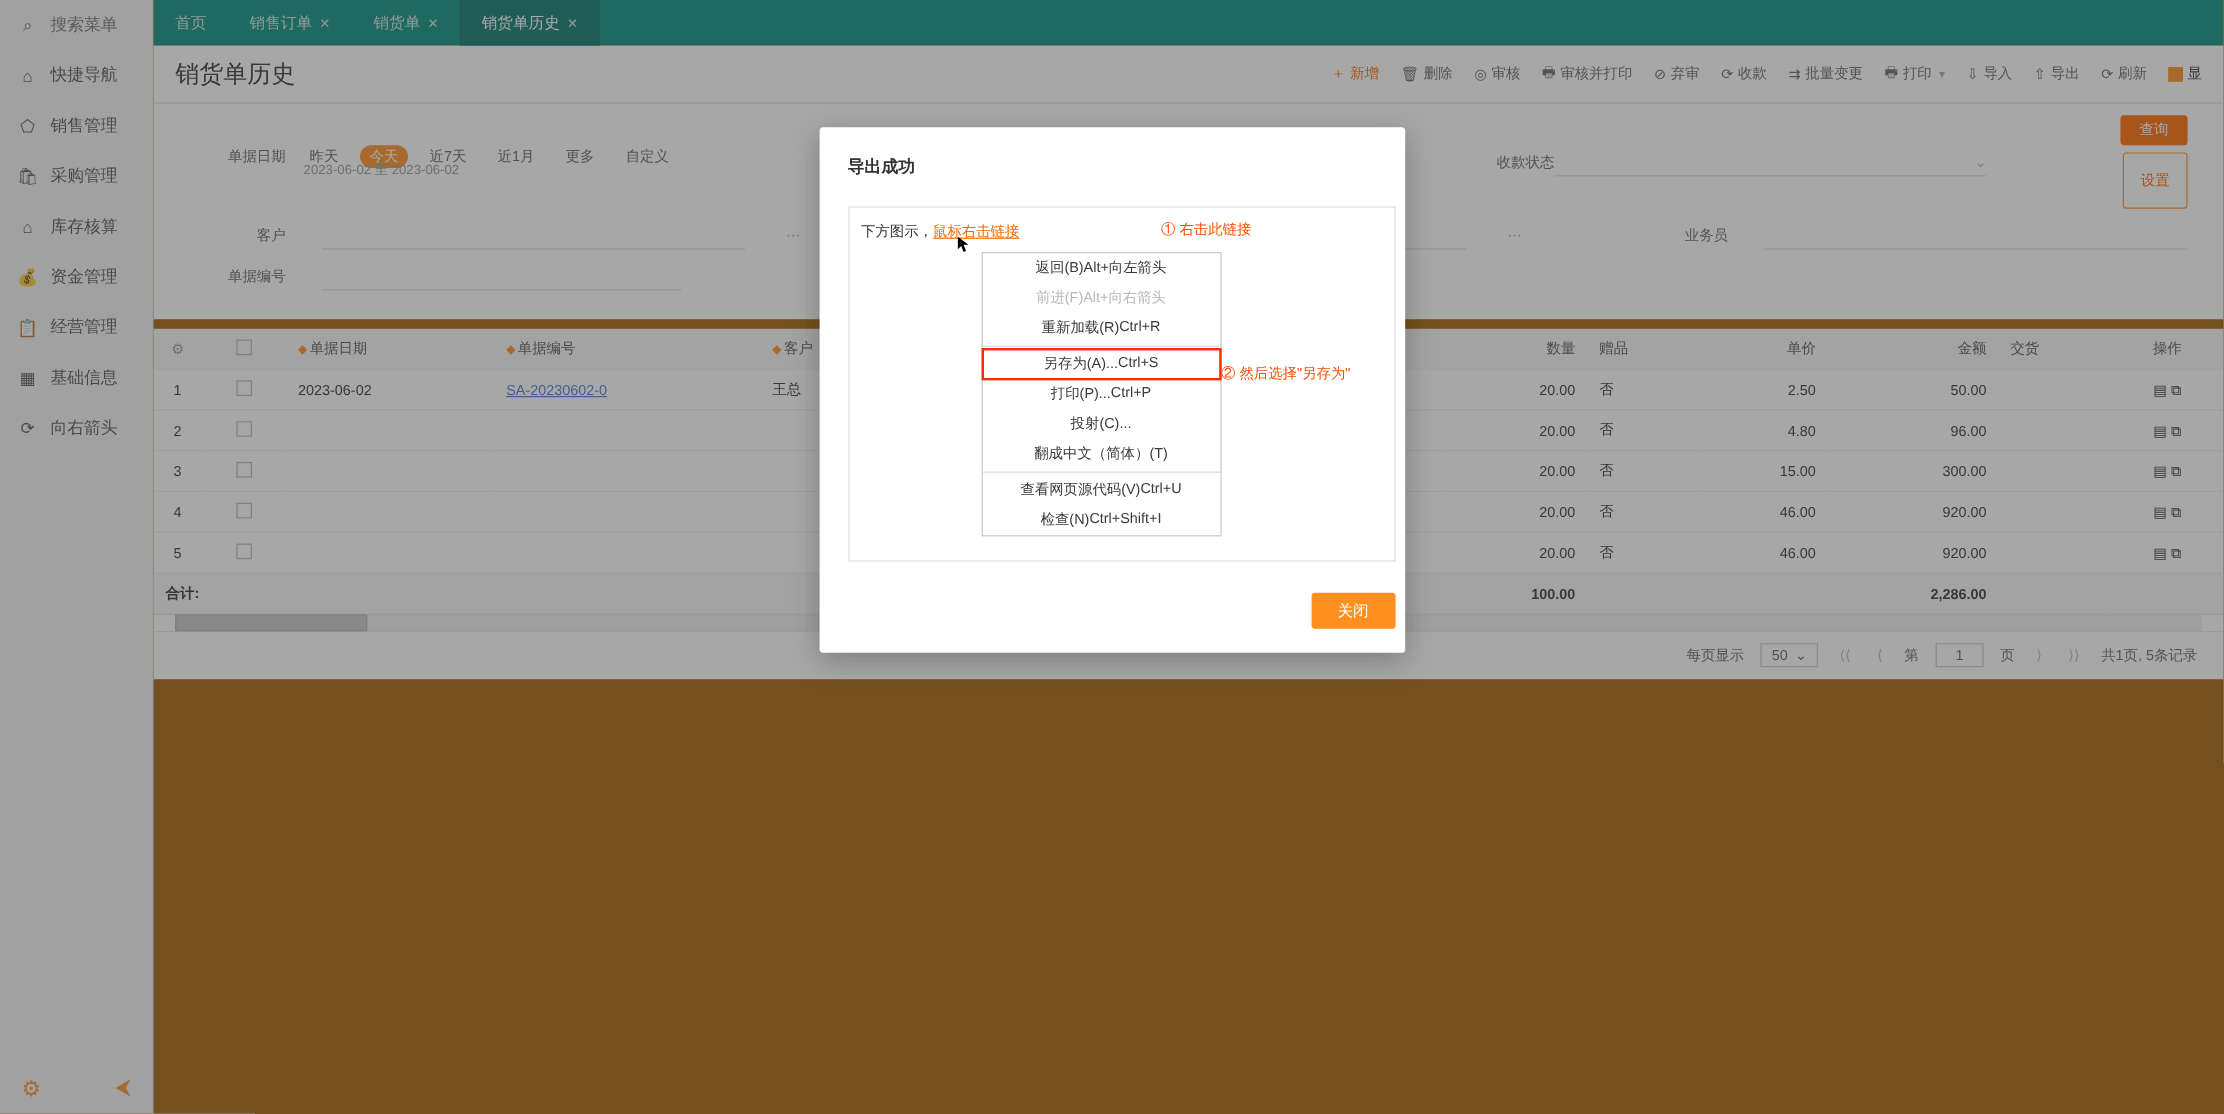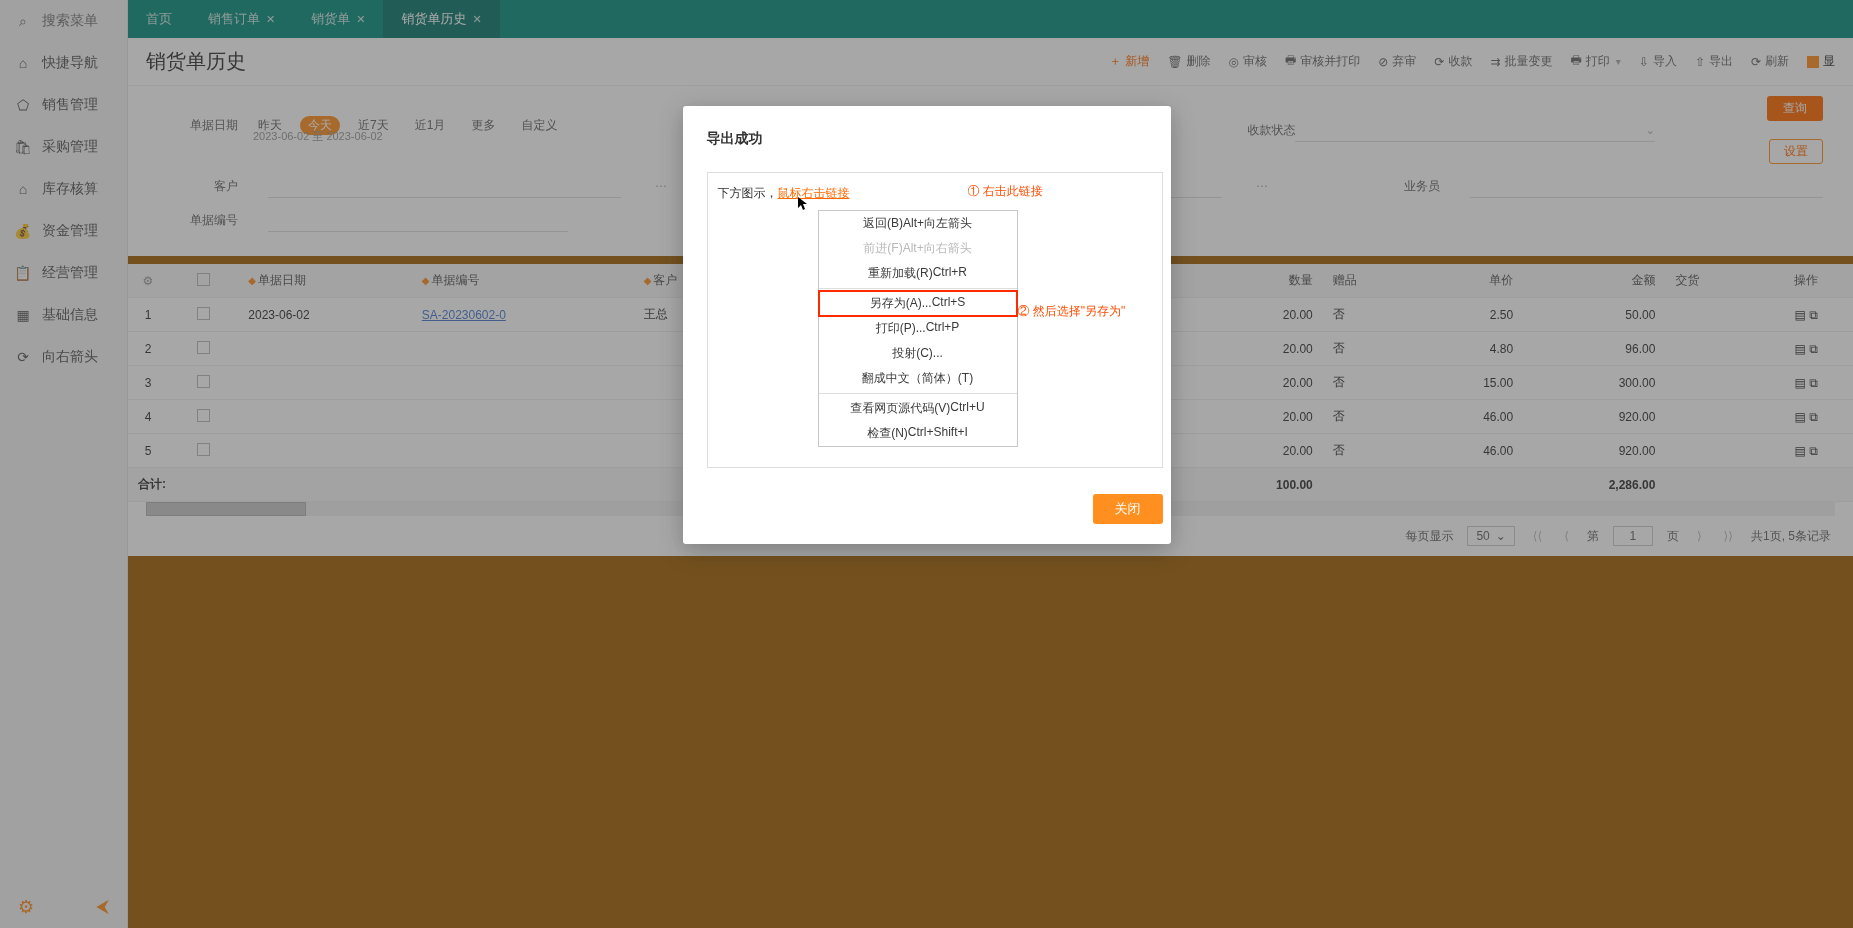--- a/index.html
+++ b/index.html
@@ -36,22 +36,22 @@
 .filter-row { display:flex; align-items:center; margin-bottom:10px; gap:30px; }
 .filter-label { width:80px; text-align:right; color:#666; font-size:12px;}
 .filter-range { display:flex; align-items:center; gap:10px; color:#666; font-size:12px;}
 .pill { padding:1px 8px; border-radius:10px; cursor:pointer;}
 .pill.active { background:#ff8f1f; color:#fff;}
 .filter-sub { color:#999; font-size:11px; margin-left:95px; margin-top:-6px;}
 .filter-input { flex:1; border-bottom:1px solid #ddd; height:24px; min-width:260px;}
 .filter-select { width:360px; border-bottom:1px solid #ddd; height:24px; display:flex; justify-content:flex-end; align-items:center; color:#bbb;}
 .filter-dots { color:#aaa; letter-spacing:2px; margin-left:4px;}
 .query-btn { background:#ff6a00; color:#fff; padding:4px 16px; border-radius:3px; cursor:pointer; margin-left:auto;}
-.setting-btn { border:1px solid #ff8f1f; color:#ff6a00; padding:3px 14px; border-radius:3px; cursor:pointer;text-align:right; }
-.right-actions { display:flex; flex-direction:column; gap:18px; align-items:flex-end; margin-left:auto;}
+.setting-btn { border:1px solid #ff8f1f; color:#ff6a00; padding:14px 14px; border-radius:3px; cursor:pointer;text-align:right; }
+.right-actions { display:flex; flex-direction:column; gap:6px; align-items:flex-end; margin-left:auto;}
 
 .table-wrap { background:#fff; margin:0; overflow-x:auto; position:relative;}
 table { border-collapse:collapse; width:100%; min-width:1720px; font-size:12px;}
 th, td { padding:8px 10px; border-bottom:1px solid #eee; text-align:left; white-space:nowrap;}
 th { background:#f7f7f7; color:#555; font-weight:normal; position:relative;}
 th .sort { color:#ff8f1f; margin-right:2px; font-size:10px;}
 td.num, th.num { text-align:right;}
 td.center, th.center { text-align:center;}
 .link { color:#4a7bd0; text-decoration:underline; cursor:pointer;}
 .gear-cell { width:40px; text-align:center; color:#999;}

